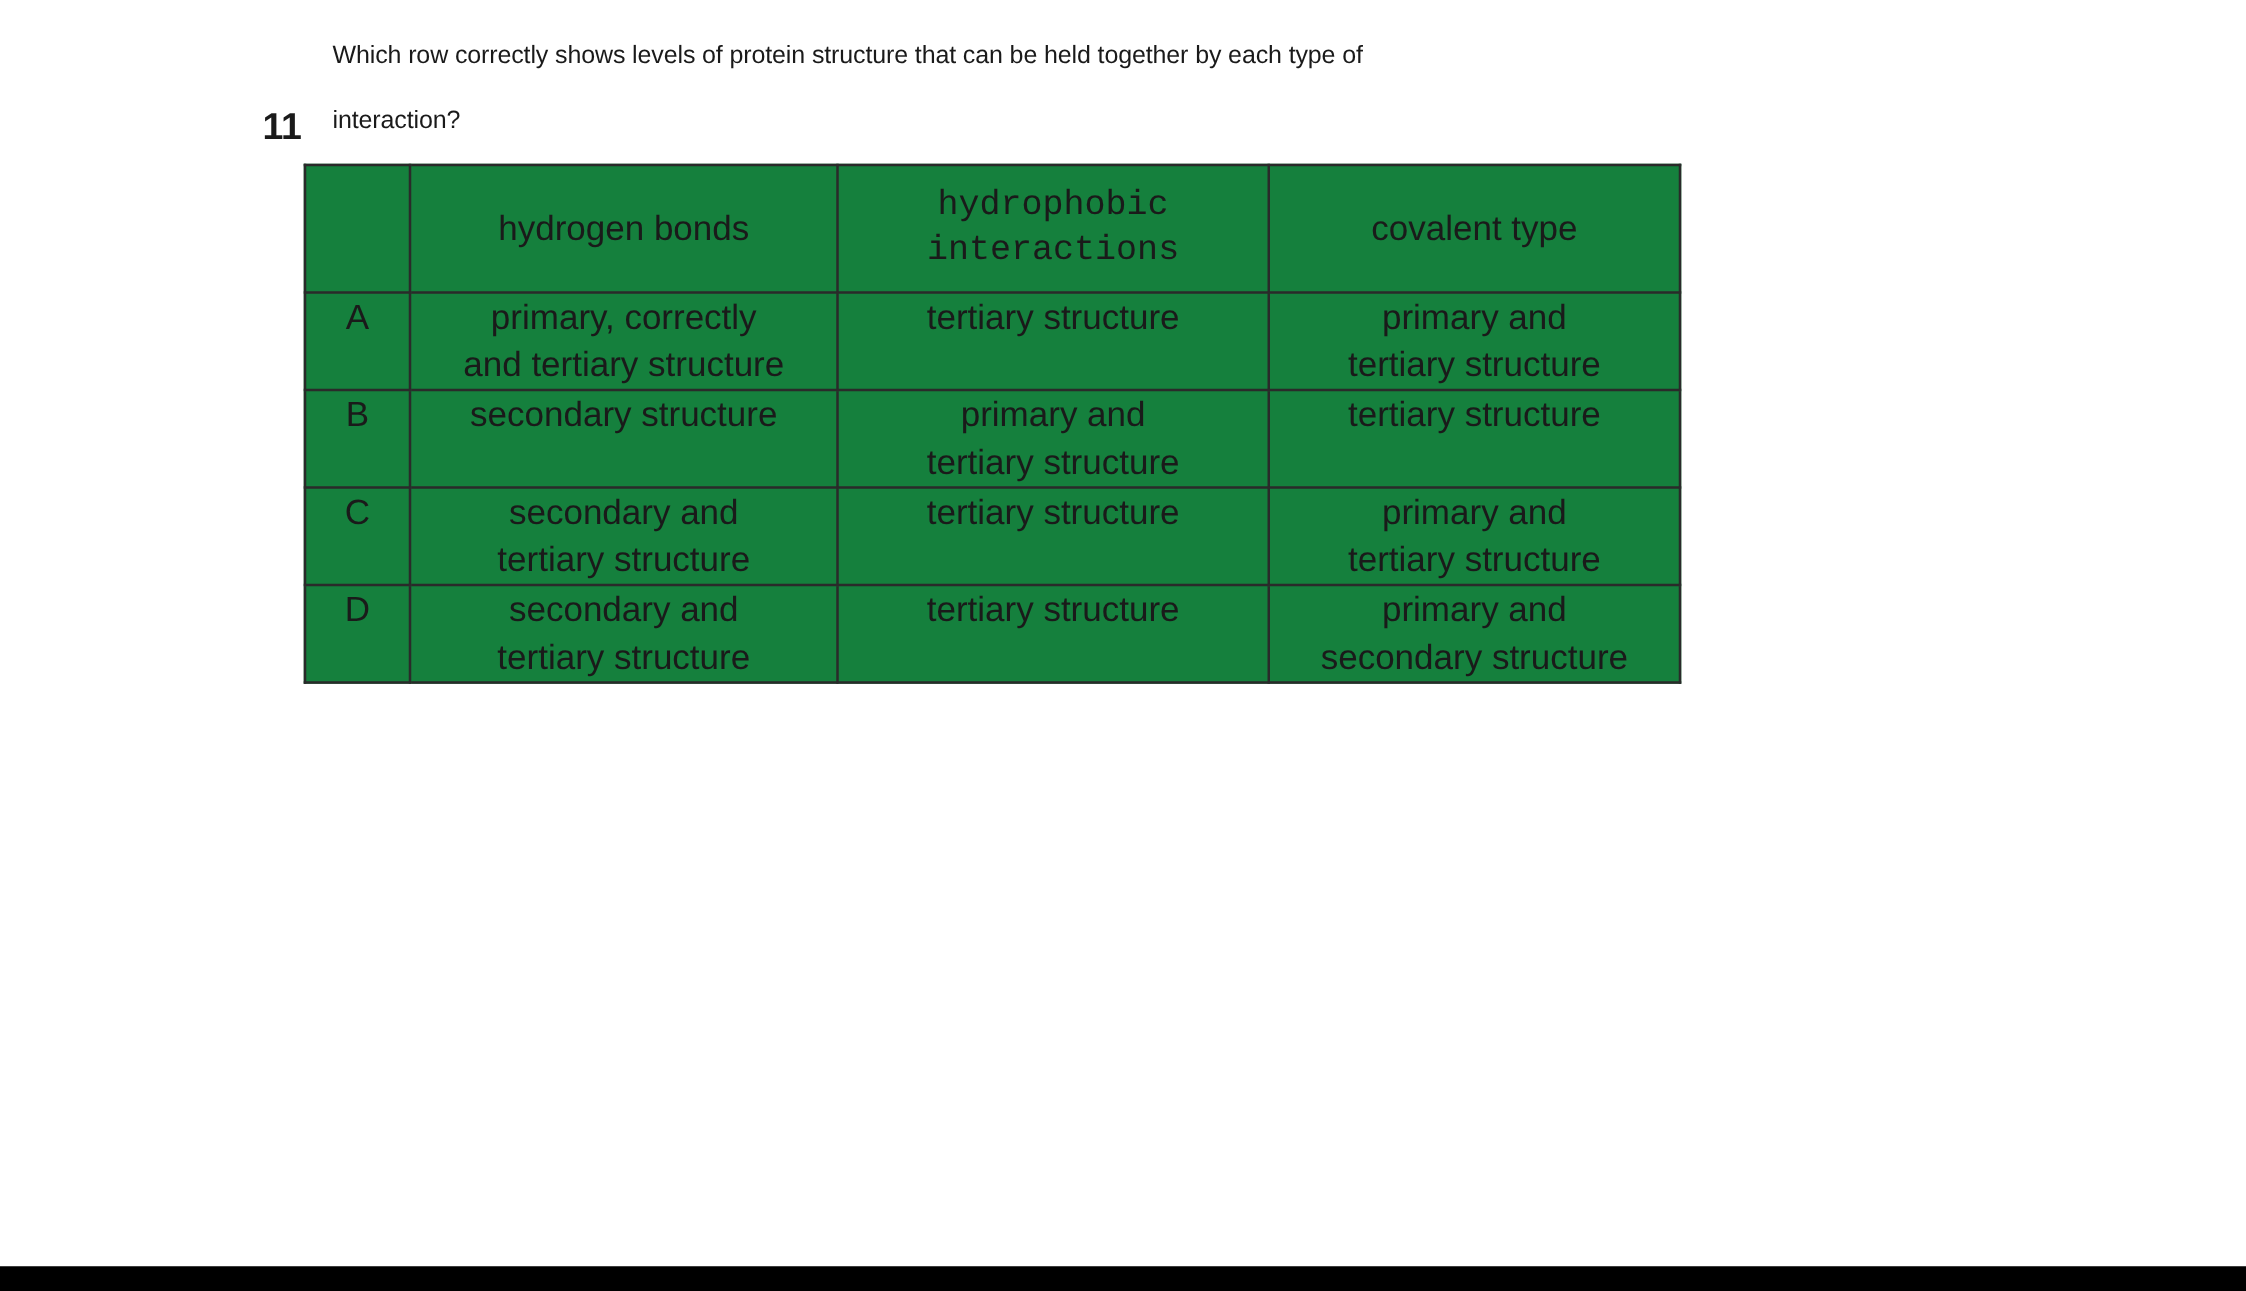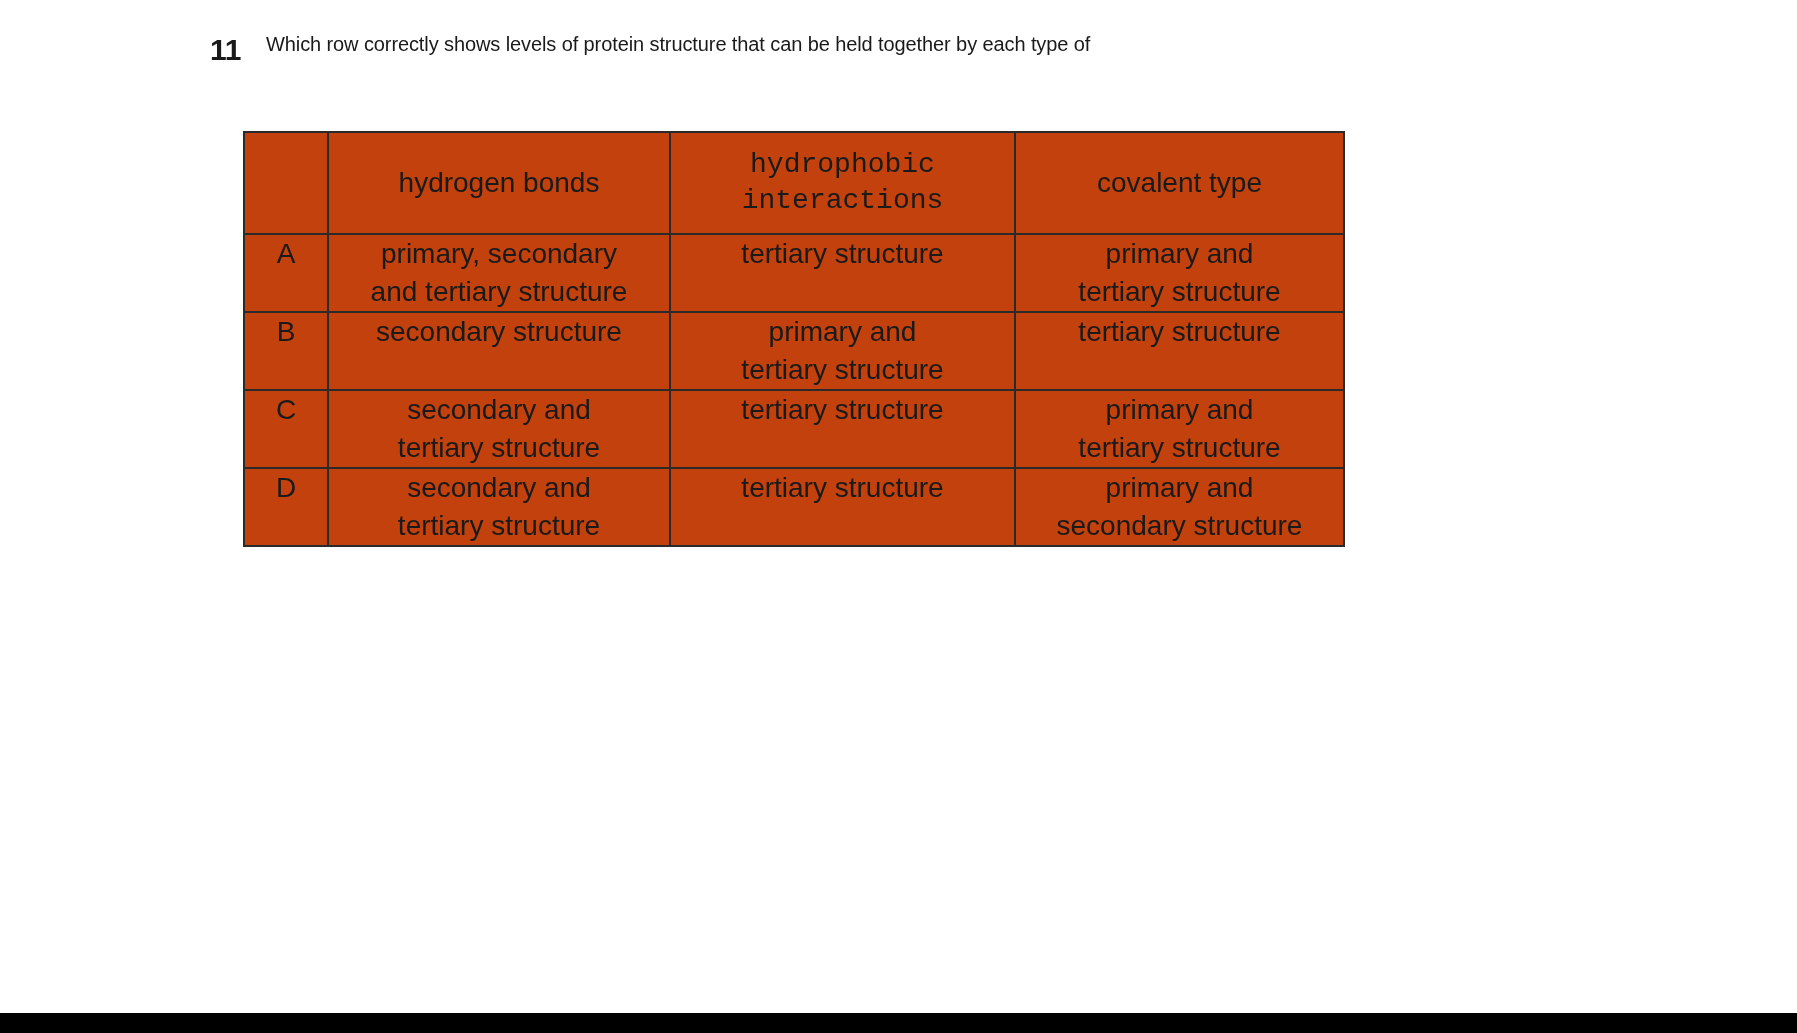--- a/index.html
+++ b/index.html
@@ -61,21 +61,21 @@
   
   #answer-table-wrap {
     position: absolute;
     left: 243px;
     top: 131px;
   }
   table#answer-table {
     border-collapse: collapse;
     table-layout: fixed;
     width: 1100px;
-    background: #c2410c;
+    background: #15803d;
   }
   table#answer-table td,
   table#answer-table th {
     border: 2px solid #2a2a2a;
     vertical-align: top;
     padding: 0;
     font-weight: normal;
   }
   
   table#answer-table {
@@ -144,20 +144,21 @@
 </style>
 </head>
 <body>
 
 <div id="page">
 
   <div id="question-block">
     <div id="question-number">11</div>
     <div id="question-text">
       <span>Which row correctly shows levels of protein structure that can be held together by each type of</span>
+      <span class="lastline">interaction?</span>
     </div>
   </div>
 
   <div id="answer-table-wrap">
     <table id="answer-table">
       <colgroup>
         <col class="c-label">
         <col class="c-hyd">
         <col class="c-phobic">
         <col class="c-cov">
@@ -175,21 +176,21 @@
 interactions</div>
           </th>
           <th>
             <div class="hcell">covalent type</div>
           </th>
         </tr>
       </thead>
       <tbody>
         <tr class="body first">
           <td class="rowlabel">A</td>
-          <td class="cellval">primary, secondary
+          <td class="cellval">primary, correctly
 and tertiary structure</td>
           <td class="cellval">tertiary structure</td>
           <td class="cellval">primary and
 tertiary structure</td>
         </tr>
         <tr class="body">
           <td class="rowlabel">B</td>
           <td class="cellval">secondary structure</td>
           <td class="cellval">primary and
 tertiary structure</td>

